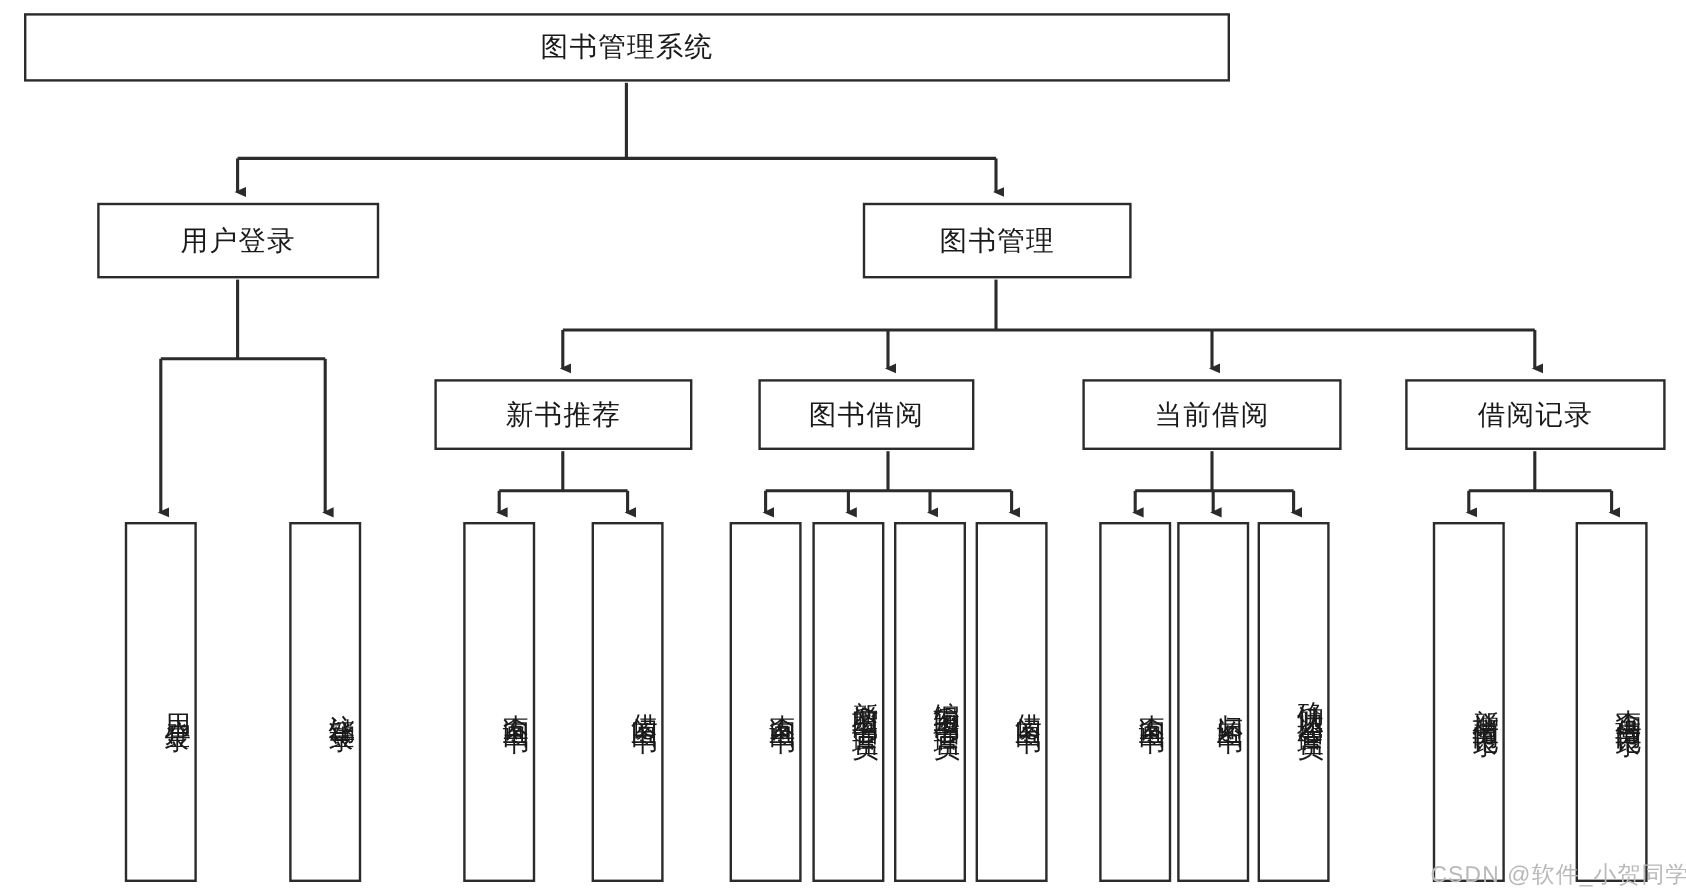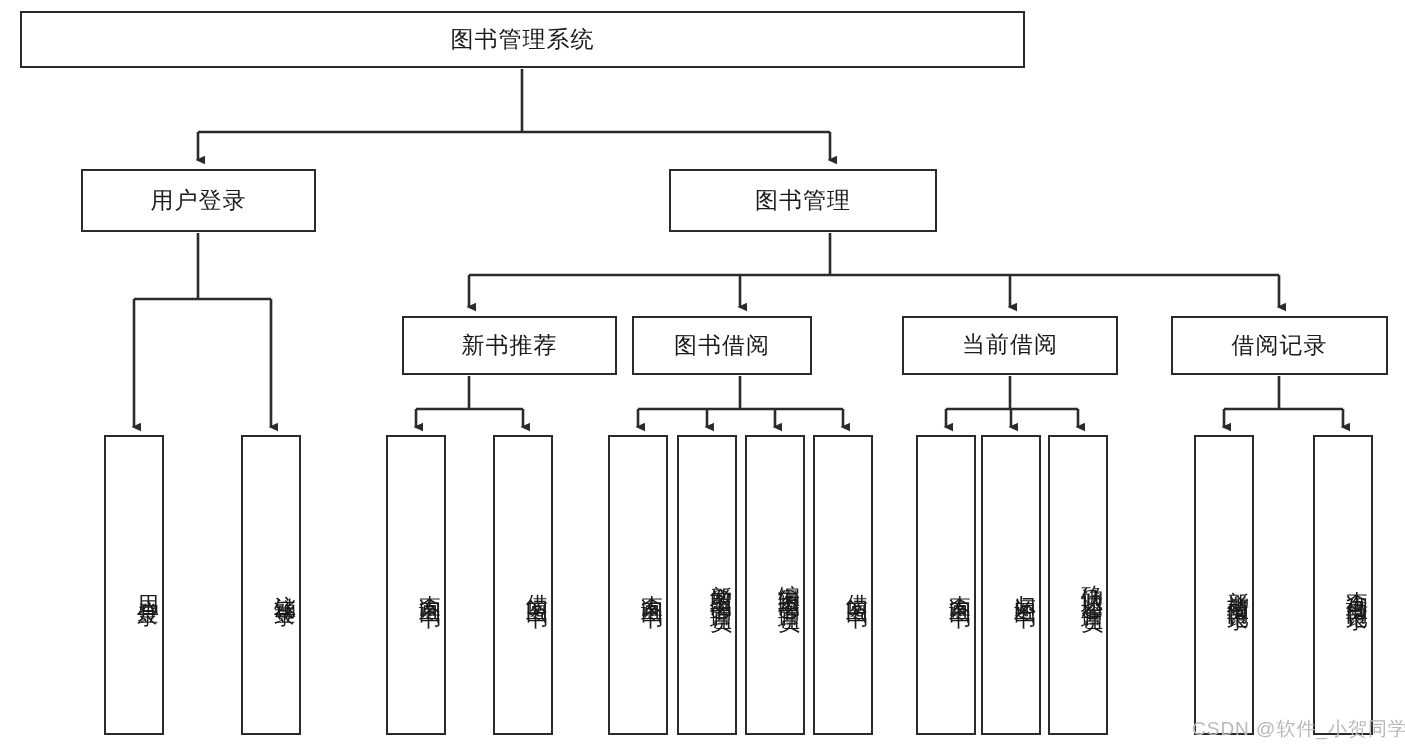--- a/index.html
+++ b/index.html
@@ -120,31 +120,31 @@
     </g>
   </svg>
 
   <div class="node" style="left:20px; top:11px; width:1005px; height:57px;">
     <span>图书管理系统</span>
   </div>
 
   <div class="node" style="left:81px; top:169px; width:235px; height:63px;">
     <span>用户登录</span>
   </div>
-  <div class="node" style="left:669px; top:169px; width:268px; height:63px;">
+  <div class="node" style="left:719px; top:169px; width:224px; height:63px;">
     <span>图书管理</span>
   </div>
 
-  <div class="node" style="left:362px; top:316px; width:215px; height:59px;margin-left:40px;">
+  <div class="node" style="left:362px; top:316px; width:215px; height:59px;">
     <span>新书推荐</span>
   </div>
   <div class="node" style="left:632px; top:316px; width:180px; height:59px;">
     <span>图书借阅</span>
   </div>
-  <div class="node" style="left:902px; top:316px; width:216px; height:59px;font-family:Liberation Serif, serif;">
+  <div class="node" style="left:902px; top:316px; width:216px; height:59px;">
     <span>当前借阅</span>
   </div>
   <div class="node" style="left:1171px; top:316px; width:217px; height:59px;text-align:center;">
     <span>借阅记录</span>
   </div>
 
   <div class="node leaf" style="left:104px; top:435px; width:60px; height:300px;">
     <span>用户登录</span>
   </div>
   <div class="node leaf" style="left:241px; top:435px; width:60px; height:300px;">

